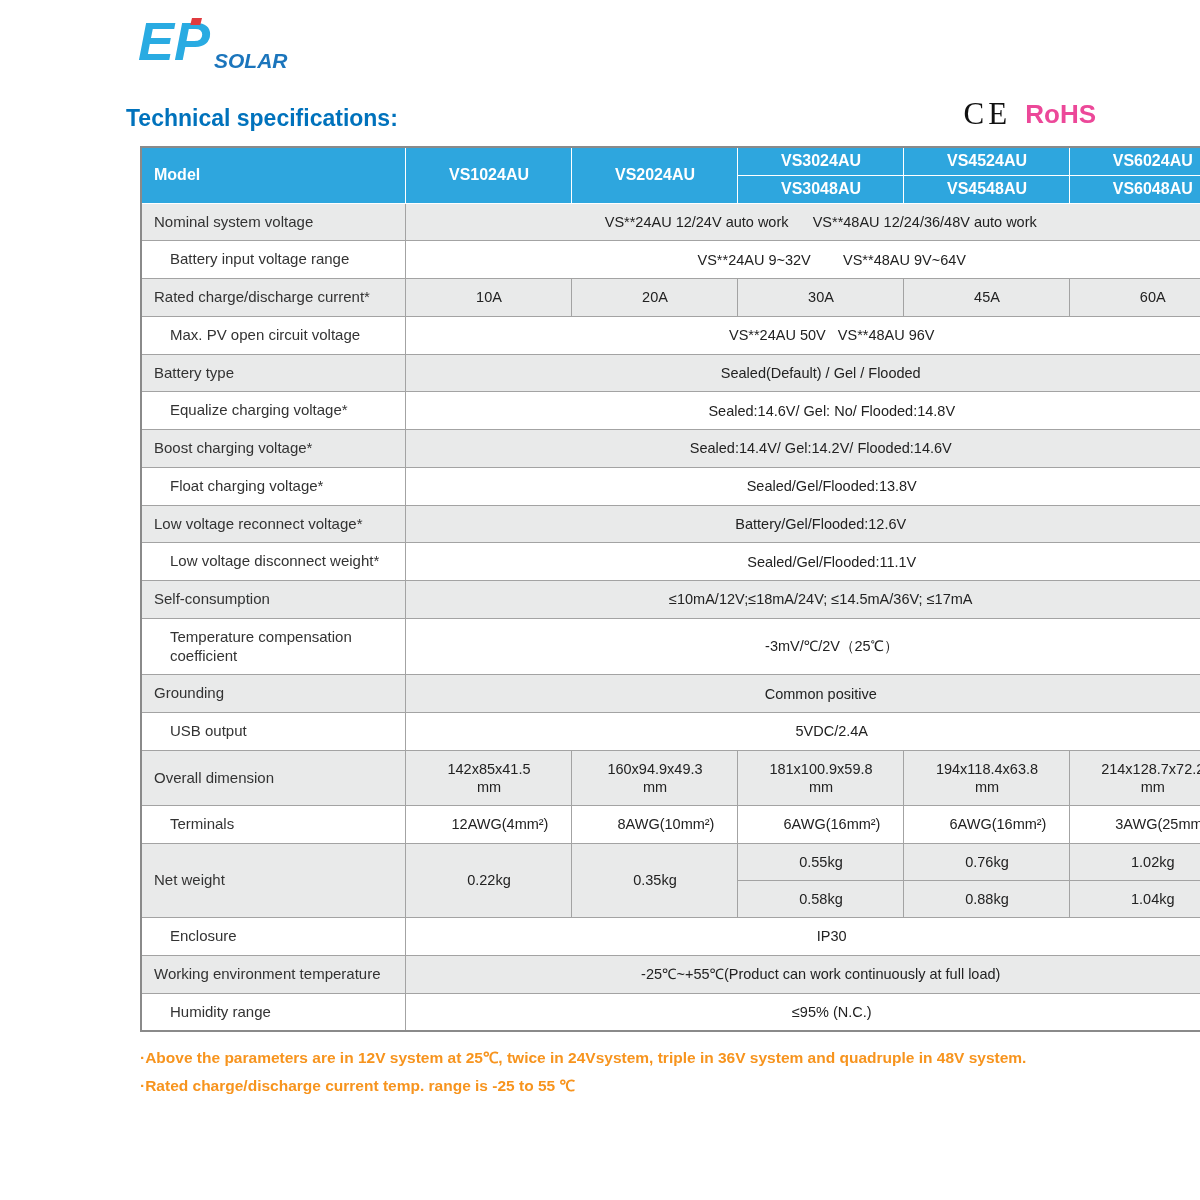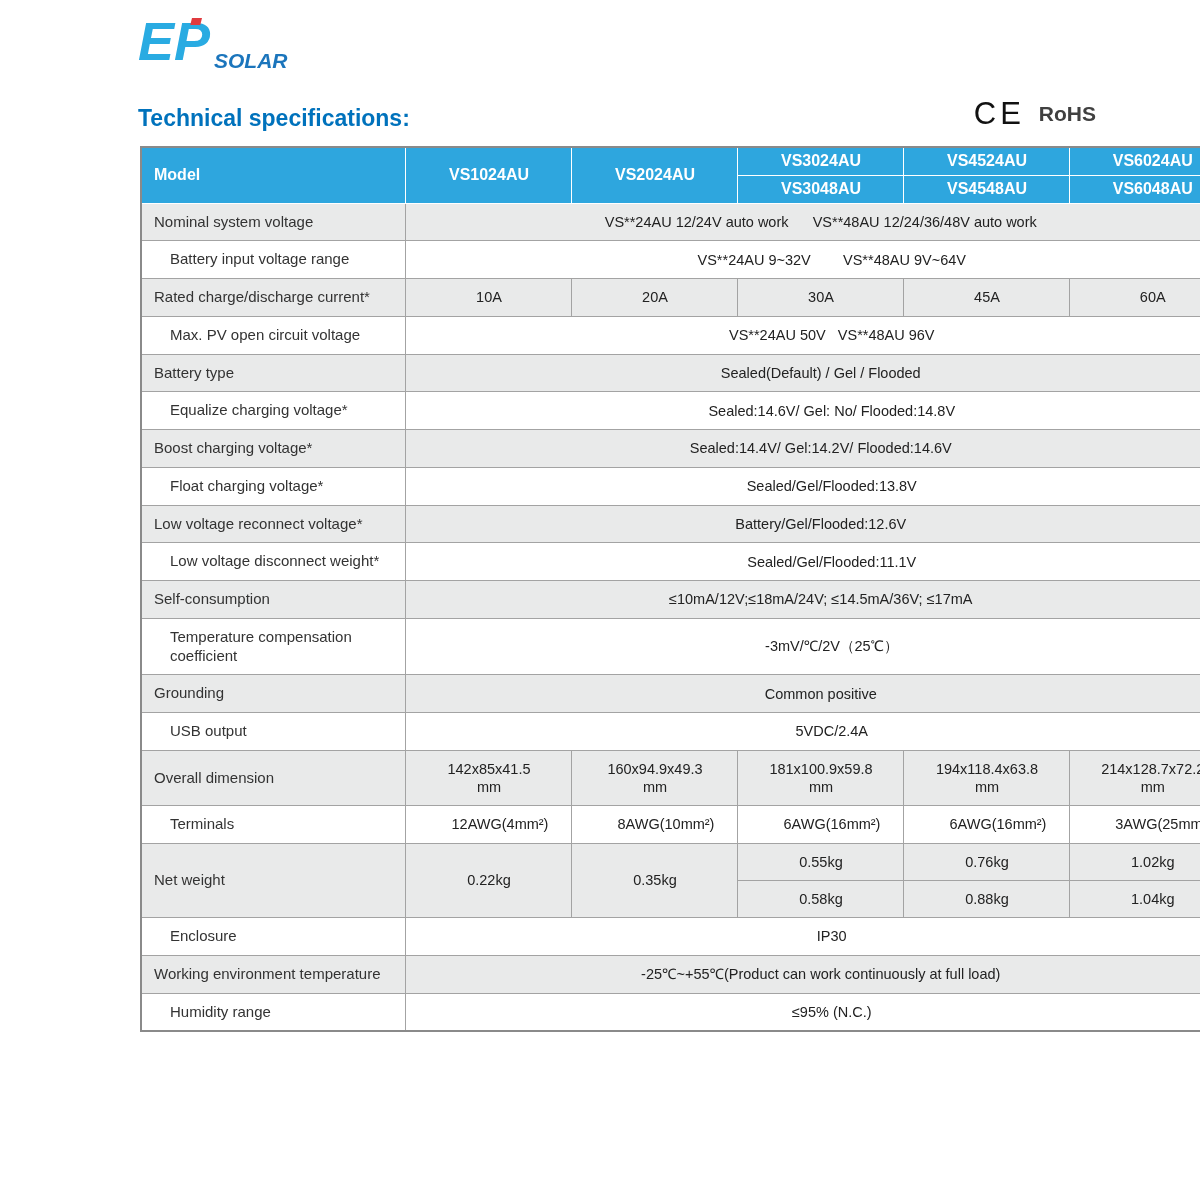--- a/index.html
+++ b/index.html
@@ -17,24 +17,24 @@
   .epever-logo {
     margin-left:56px; margin-top:10px; position:relative;
     border:4px solid #1E8FD5; border-radius:50%;
     padding:1px 30px 5px 30px; display:inline-block;
   }
   .epever-text { font-size:33px; font-weight:bold; font-style:italic; color:#1C79C0; letter-spacing:1px; }
   .epever-reg { position:absolute; top:-8px; right:-18px; font-size:14px; color:#1C79C0; font-weight:bold; }
 
   
   .title-row { display:flex; justify-content:space-between; align-items:flex-end; padding:14px 104px 8px 126px; }
-  .title { color:#0072BC; font-size:23px; font-weight:bold;margin-left:12px; }
+  .title { color:#0072BC; font-size:23px; font-weight:bold; }
   .marks { display:flex; align-items:center; gap:14px; }
-  .ce-mark { font-size:31px; font-weight:normal; color:#111; letter-spacing:4px; font-family:Liberation Sans, sans-serif; }
-  .rohs-mark { font-size:21px; font-weight:bold; color:#404040; }
+  .ce-mark { font-size:31px; font-weight:normal; color:#111; letter-spacing:4px; font-family:Liberation Serif, serif; }
+  .rohs-mark { font-size:26px; font-weight:bold; color:#ec4899; }
 
   
   table.spec {
     width:1097px; margin-left:140px; margin-top:6px;
     border-collapse:collapse; table-layout:fixed;
     border:2px solid #8a8a8a;
   }
   .spec th {
     background:#2EA6DE; color:#fff; font-weight:bold; font-size:16px;
     border:1px solid #ffffff; padding:4px 4px; text-align:center; height:28px;
@@ -201,14 +201,18 @@
         <td class="label">Working environment temperature</td>
         <td colspan="5">-25℃~+55℃(Product can work continuously at full load)</td>
       </tr>
       <tr class="white">
         <td class="label">Humidity range</td>
         <td colspan="5">≤95% (N.C.)</td>
       </tr>
     </tbody>
   </table>
 
+  <div class="notes">
+    <p>·Above the parameters are in 12V system at 25℃, twice in 24Vsystem, triple in 36V system and    quadruple in 48V system.</p>
+    <p>·Rated charge/discharge current  temp. range is -25 to 55 ℃</p>
+  </div>
 
 </div>
 
 </body></html>

